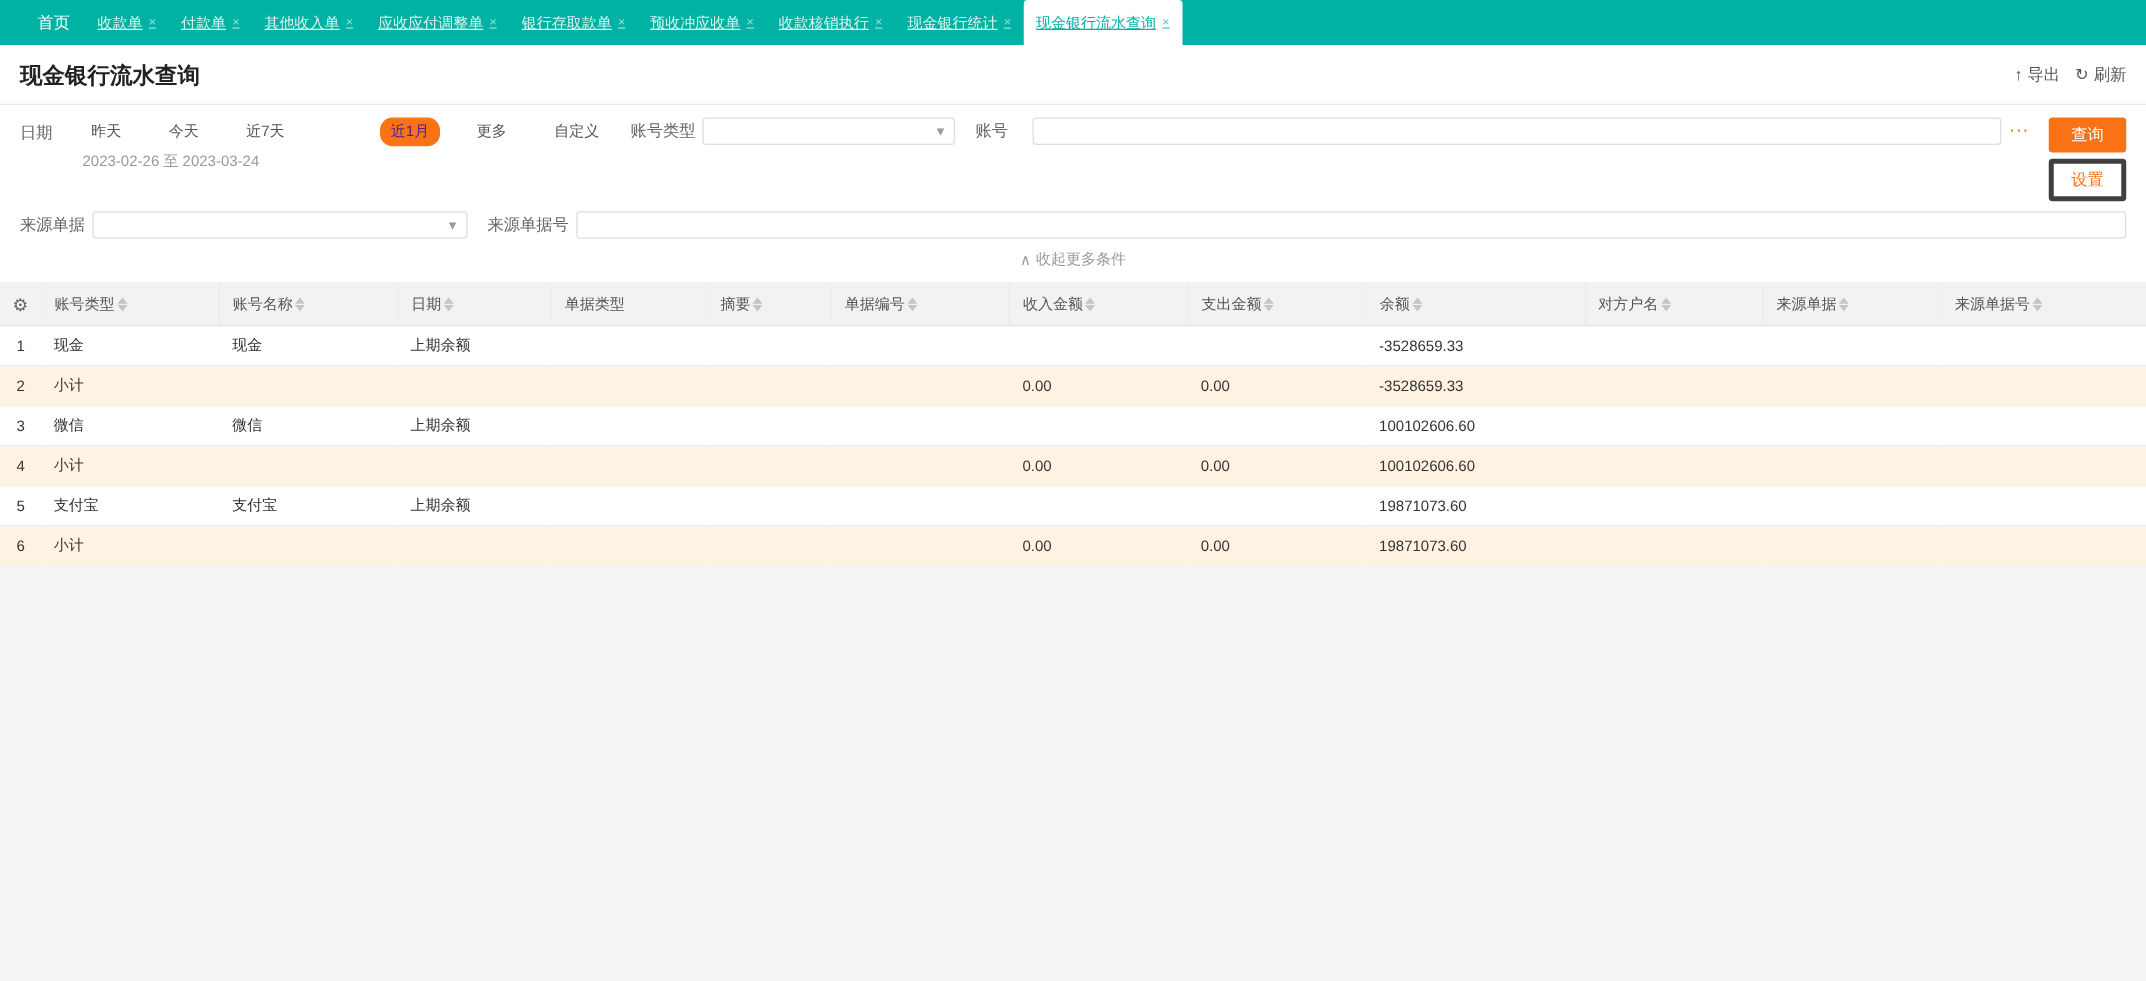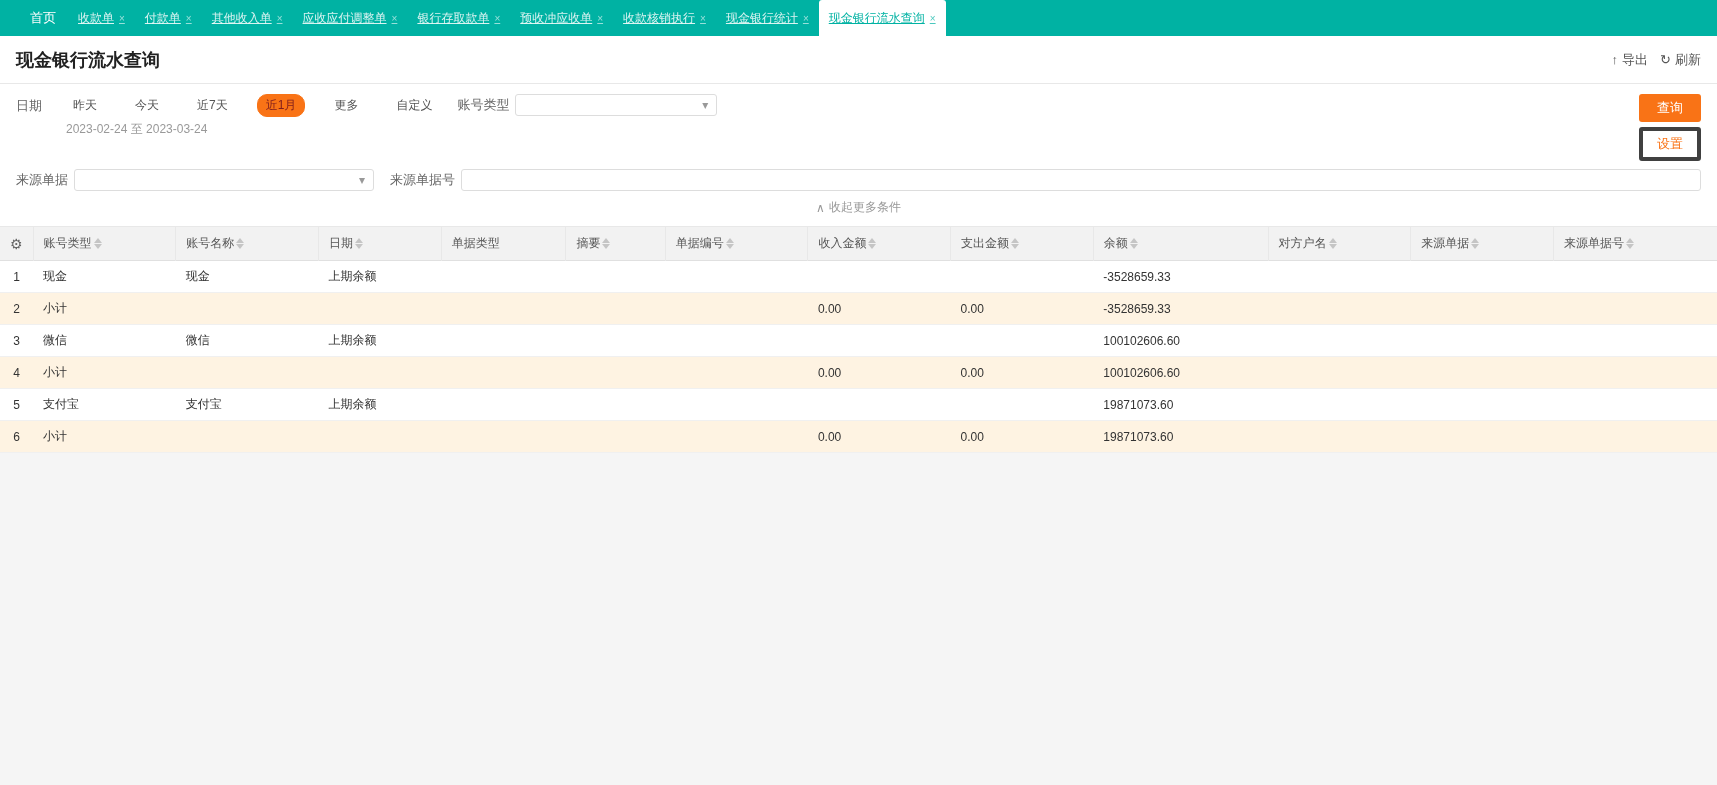--- a/index.html
+++ b/index.html
@@ -102,22 +102,23 @@
     .date-opt {
       padding: 2px 8px;
       border-radius: 10px;
       font-size: 12px;
       color: #555;
       cursor: pointer;
       border: 1px solid transparent;
     }
     .date-opt.active {
       background: #f97316;
-      color: #7f1d1d;
+      color: #4c1d95;
       border-color: #f97316;
+      margin-left: 47px;
     }
     .date-range-text {
       font-size: 12px;
       color: #999;
       margin-left: 4px;
     }
     .filter-select {
       display: flex;
       align-items: center;
       border: 1px solid #ddd;
@@ -332,32 +333,37 @@
         <div class="filter-date-options">
           <span class="date-opt">昨天</span>
           <span class="date-opt">今天</span>
           <span class="date-opt">近7天</span>
           <span class="date-opt active">近1月</span>
           <span class="date-opt">更多</span>
           <span class="date-opt">自定义</span>
         </div>
       </div>
       <div style="display:flex; align-items:center; gap:8px; padding-left:46px;">
-        <span class="date-range-text">2023-02-24 至 2023-03-24</span>
+        <span class="date-range-text">2023-02-26 至 2023-03-24</span>
       </div>
     </div>
 
     <div style="display:flex; align-items:center; gap:6px; min-width:260px;">
       <span class="filter-label">账号类型</span>
       <div class="filter-select" style="flex:1;">
         <span></span>
         <span class="chevron">▾</span>
       </div>
     </div>
 
+    <div style="display:flex; align-items:center; gap:6px; flex:1;">
+      <span class="filter-label">账号</span>
+      <input class="filter-input" style="flex: 1 1 0%;">
+      <span class="filter-dots">···</span>
+    </div>
 
     <div class="filter-actions">
       <button class="btn-query">查询</button>
       <button class="btn-settings">设置</button>
     </div>
   </div>
 
   <div style="display:flex; align-items:center; gap:16px; margin-top:8px;">
     <div style="display:flex; align-items:center; gap:6px;">
       <span class="filter-label">来源单据</span>

